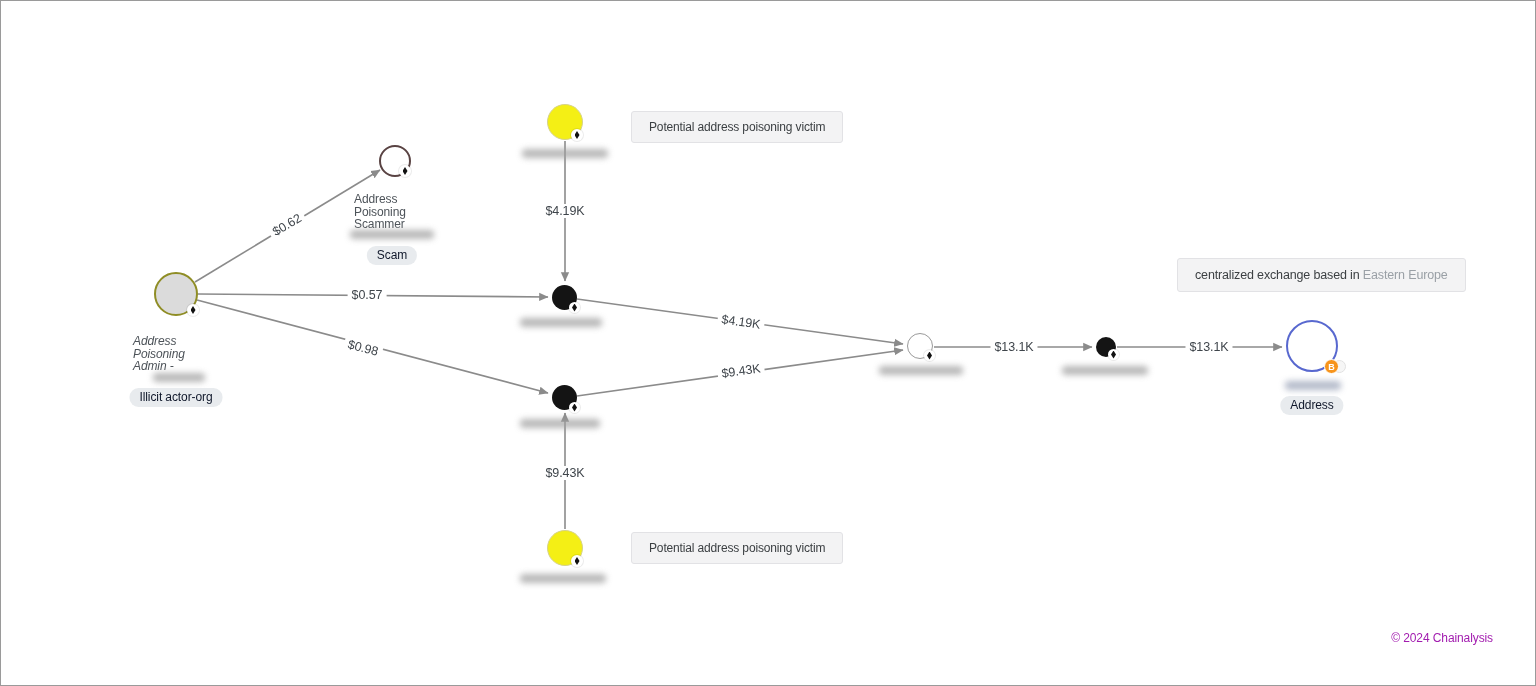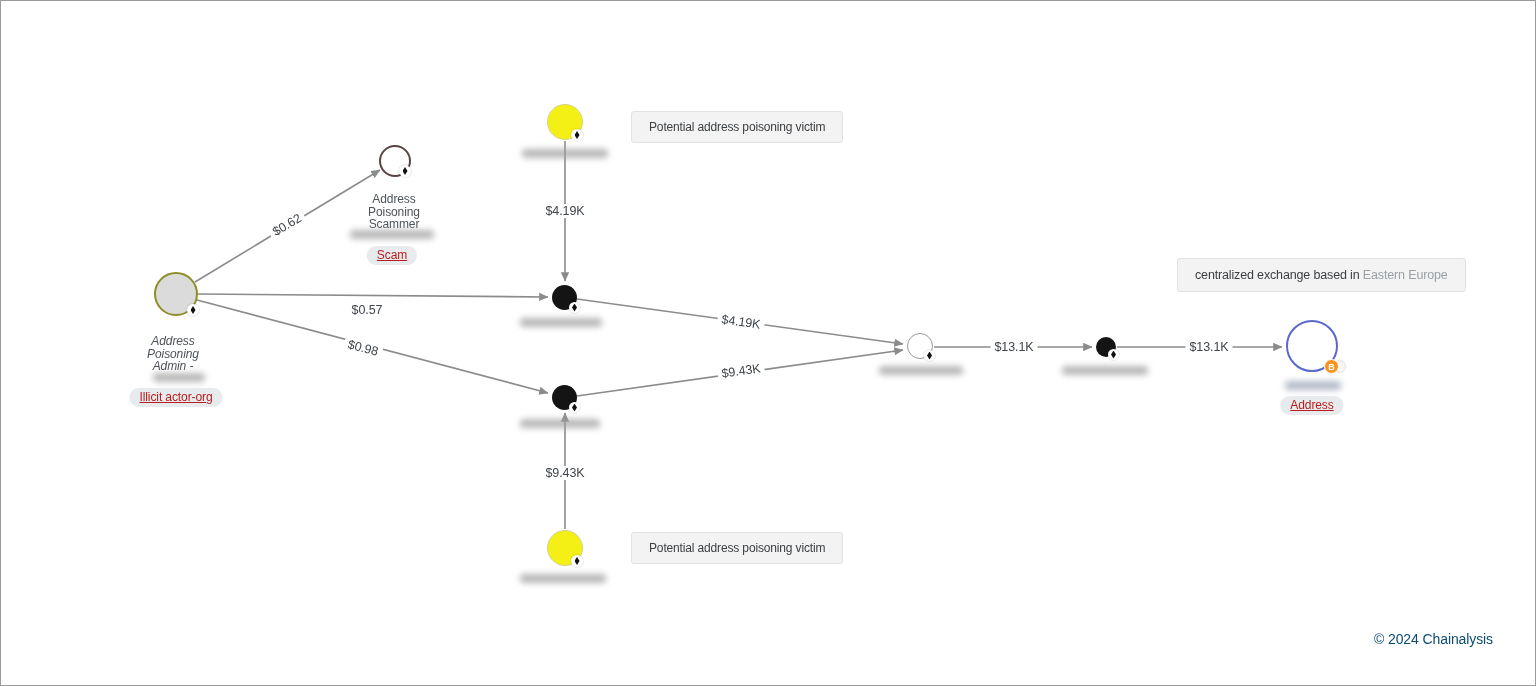--- a/index.html
+++ b/index.html
@@ -42,54 +42,53 @@
     font-size:9px; font-weight:bold; display:flex; align-items:center; justify-content:center;
     z-index:2;
   }
   .ghost-badge {
     position:absolute; left:45px; top:38px; width:13px; height:13px; border-radius:50%;
     border:1.5px solid #c9c9c9; opacity:.55; background:#efefef; z-index:1;
   }
 
   
   .node-label {
-    position:absolute; text-align:center; color:#4d5359; font-size:12px; line-height:12.5px;
+    position:absolute; color:#4d5359; font-size:12px; line-height:12.5px;
     letter-spacing:-0.1px;
   }
   .lbl-admin   { left:132px; top:334px; width:80px;font-style:italic; }
   .lbl-scammer { left:353px; top:192px; width:80px; }
 
   .blur-bar { position:absolute; height:9px; border-radius:4px; background:#9f9f9f; filter:blur(3px); opacity:.75; }
   .bb-admin   { left:152px; top:372px; width:52px; }
   .bb-scammer { left:349px; top:229px; width:84px; }
   .bb-victim-top    { left:521px; top:148px; width:86px; }
   .bb-black1  { left:519px; top:317px; width:82px; }
   .bb-black2  { left:519px; top:418px; width:80px; }
   .bb-white   { left:878px; top:365px; width:84px; }
   .bb-black3  { left:1061px; top:365px; width:86px; }
   .bb-victim-bottom { left:519px; top:573px; width:86px; }
   .bb-exchange { left:1284px; top:380px; width:56px; background:#9aa3b8; }
 
   .pill {
-    position:absolute; background:#e8ebee; color:#b91c1c; font-size:12px;
+    position:absolute; background:#e8ebee; color:#0f172a; font-size:12px;
     padding:2px 10px 3px; border-radius:9px; white-space:nowrap; transform:translateX(-50%);
     letter-spacing:-0.1px;
-    text-decoration:underline;
   }
   .pill-admin    { left:175px; top:387px; }
   .pill-scammer  { left:391px; top:245px; }
   .pill-exchange { left:1311px; top:395px; }
 
   
   .edge-label {
     position:absolute; background:#ffffff; color:#3f454b; font-size:12.5px;
     padding:0 4px; white-space:nowrap; letter-spacing:-0.1px;
   }
   .el0 { left:286px;  top:224px; transform:translate(-50%,-50%) rotate(-31deg); }
-  .el1 { left:366px;  top:294px; transform:translate(-50%,-50%);margin-top:15px; }
+  .el1 { left:366px;  top:294px; transform:translate(-50%,-50%); }
   .el2 { left:362px;  top:347px; transform:translate(-50%,-50%) rotate(15deg); }
   .el3 { left:564px;  top:210px; transform:translate(-50%,-50%); }
   .el4 { left:740px;  top:321px; transform:translate(-50%,-50%) rotate(8deg); }
   .el5 { left:740px;  top:370px; transform:translate(-50%,-50%) rotate(-8deg); }
   .el6 { left:564px;  top:472px; transform:translate(-50%,-50%); }
   .el7 { left:1013px; top:346px; transform:translate(-50%,-50%); }
   .el8 { left:1208px; top:346px; transform:translate(-50%,-50%); }
 
   
   .note {
@@ -97,21 +96,21 @@
     color:#3c4043; font-size:12px; letter-spacing:-0.15px; padding:8px 17px; white-space:nowrap;
   }
   .note-1 { left:630px; top:110px; }
   .note-2 { left:630px; top:531px; }
   .note-3 { left:1176px; top:257px; font-size:12.5px; line-height:16px; }
   .note-3 span { display:inline; }
   .note-3 .l1 { display:block; }
   .muted { color:#9aa0a6;margin-top:28px; }
 
   .copyright {
-    position:absolute; right:42px; top:630px; color:#0c4a6e; font-size:14px; font-weight:500;
+    position:absolute; right:42px; top:630px; color:#a21caf; font-size:12px; font-weight:500;
     letter-spacing:-0.1px;
   }
 </style>
 </head>
 <body>
 
 <div id="frame">
 
   <svg id="edges" width="1536" height="686" viewBox="0 0 1536 686">
     <defs>

